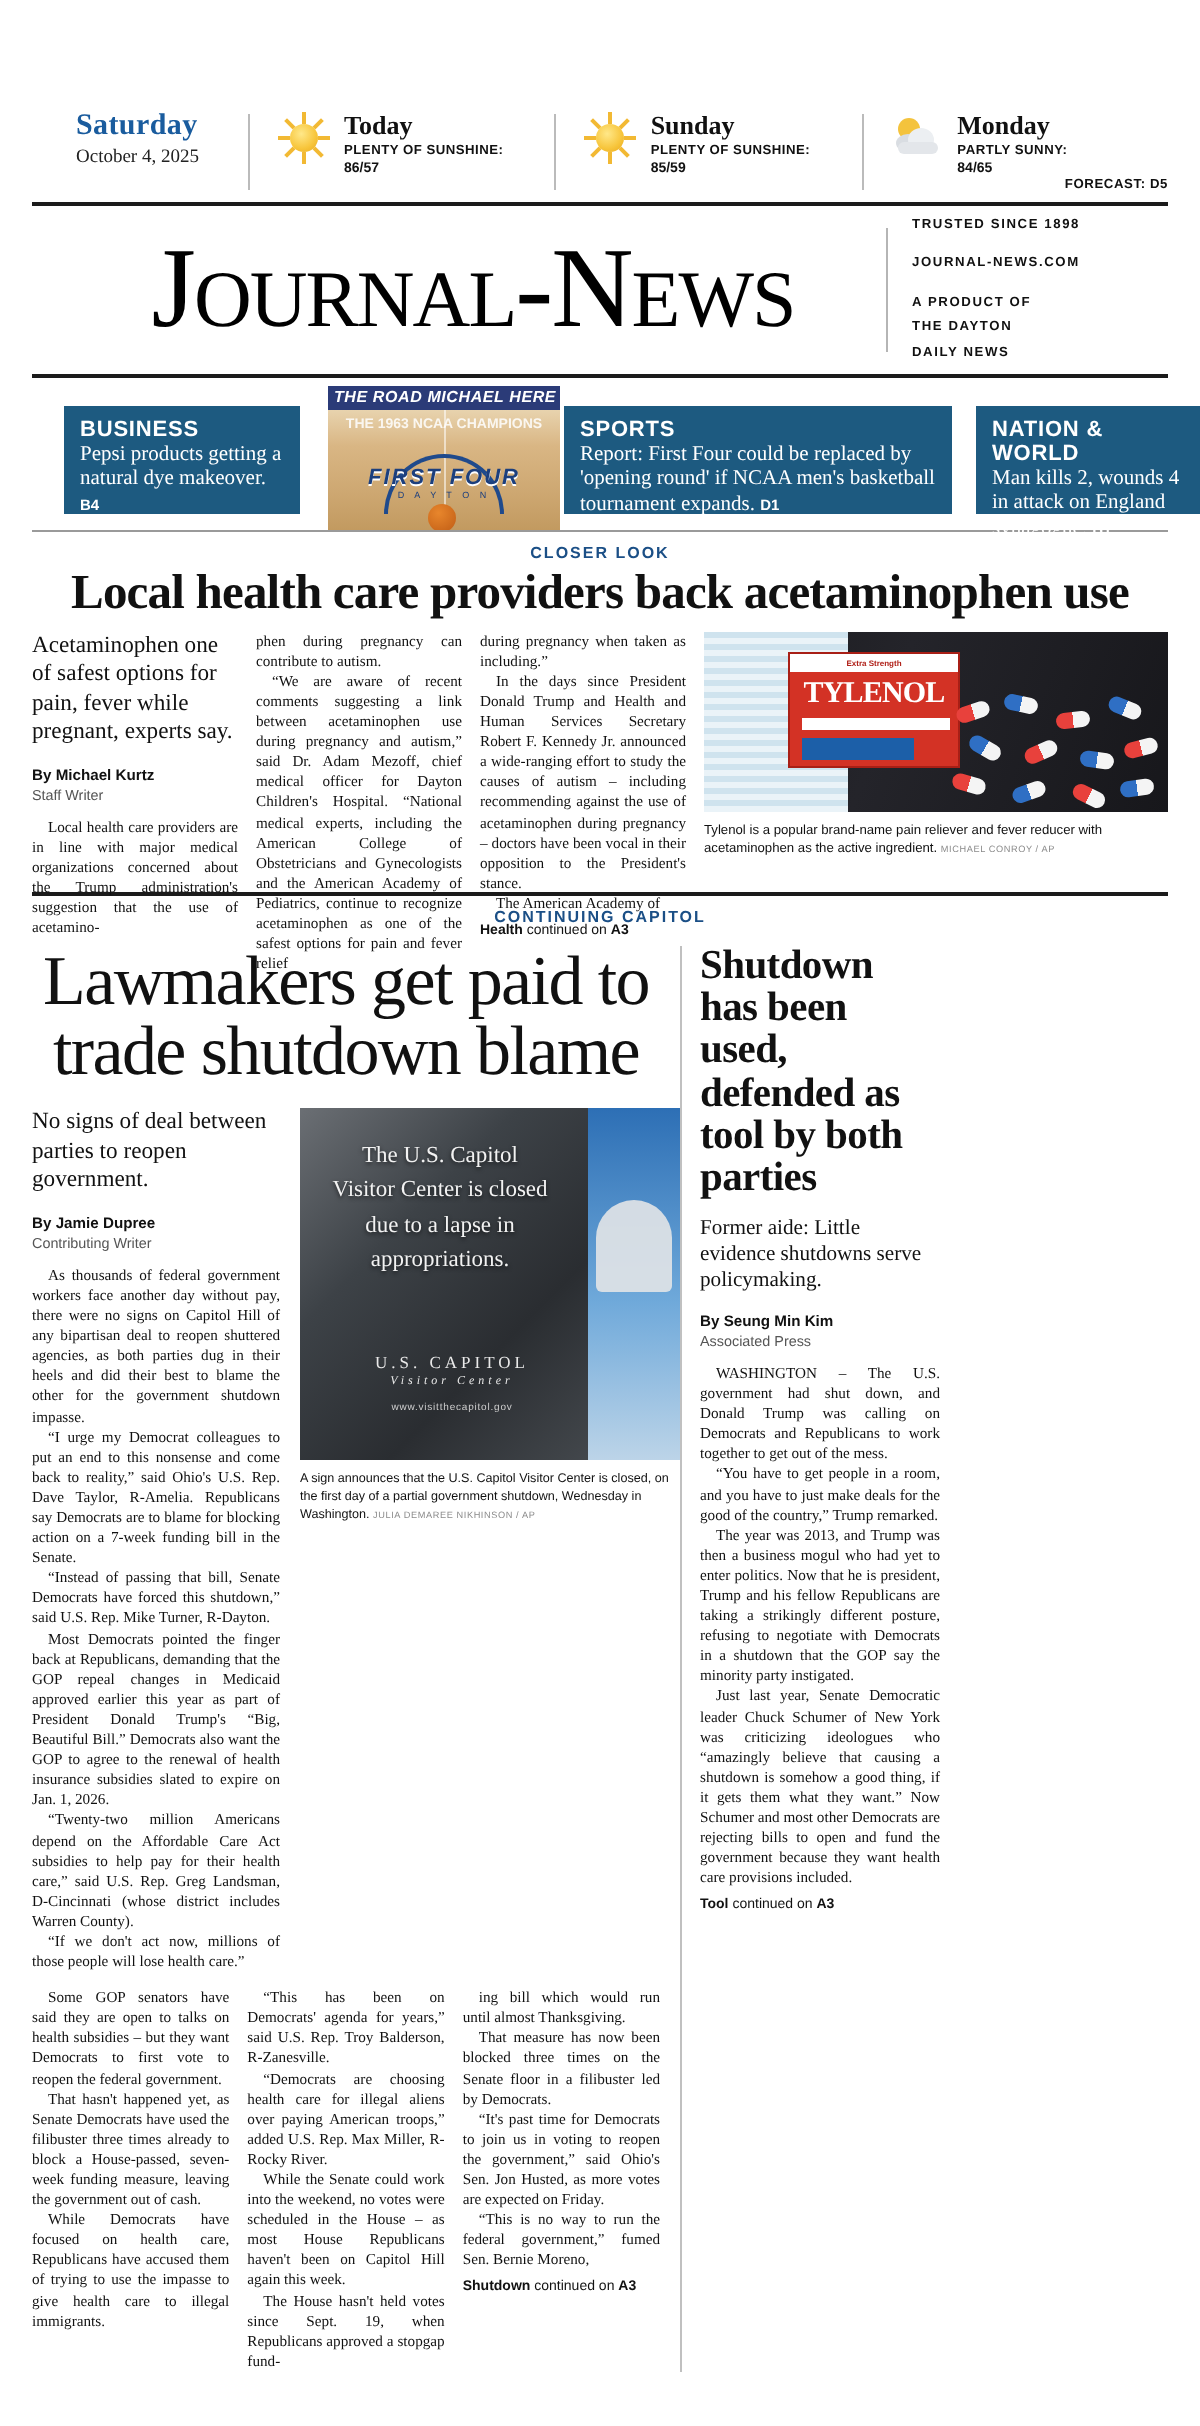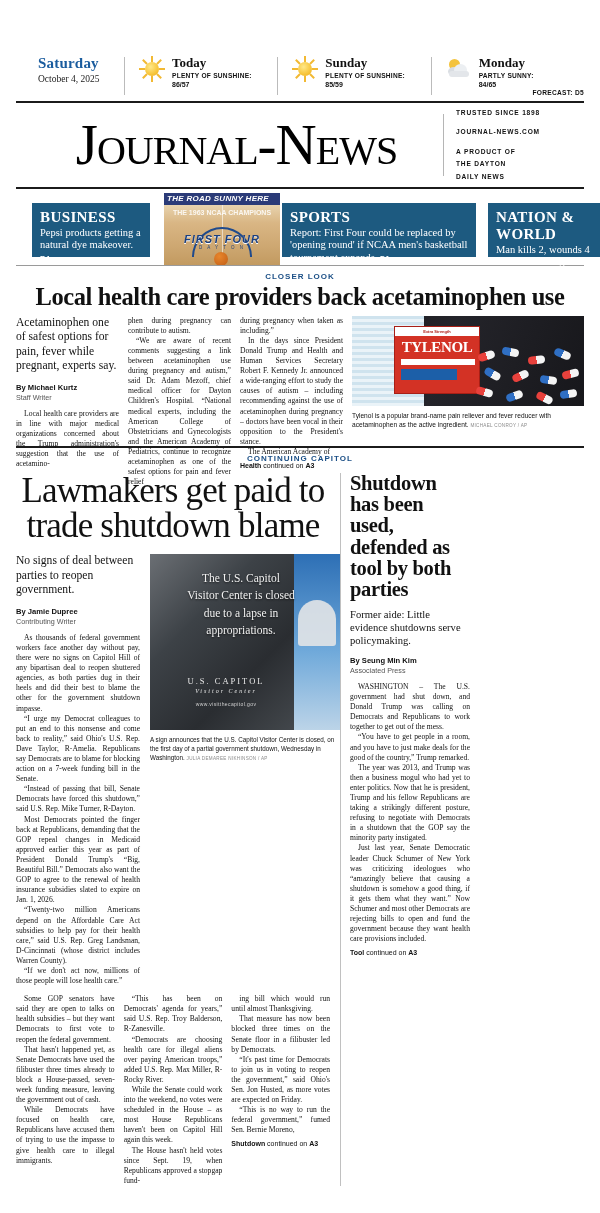--- a/index.html
+++ b/index.html
@@ -42,21 +42,21 @@
   
   .masthead { display:flex; align-items:center; padding:10px 0 6px 0; height:80px; }
   .logo { font-family:"Liberation Serif", serif; font-weight:normal; font-size:57px; letter-spacing:-1px; line-height:.95; color:#000; flex:1; text-align:center; padding-left:18px; font-variant:small-caps; }
   .mh-sep { width:1px; background:#b5b5b5; height:62px; margin:0 12px 0 4px; }
   .mh-meta { font-family:"Liberation Sans", sans-serif; font-size:6.6px; font-weight:bold; letter-spacing:.8px; width:128px; line-height:1.9; }
   .mh-meta .blk { margin-bottom:7px; }
 
   
   .teasers { position:relative; height:72px; margin-top:4px; }
   .tz { position:absolute; background:#1d5a80; color:#fff; padding:6px 8px 5px 8px; }
-  .tz .kicker { font-family:Liberation Serif, serif; font-weight:bold; font-size:15px; letter-spacing:.4px; margin-bottom:1px; }
+  .tz .kicker { font-family:Liberation Sans, sans-serif; font-weight:bold; font-size:11px; letter-spacing:.4px; margin-bottom:1px; }
   .tz .txt { font-family:"Liberation Serif", serif; font-size:10.5px; line-height:1.17; }
   .tz .pg { font-family:"Liberation Sans", sans-serif; font-weight:bold; font-size:7.5px; }
   .tz1 { left:16px; top:10px; width:118px; height:54px; }
   .tz2 { left:266px; top:10px; width:194px; height:54px; }
   .tz3 { left:472px; top:10px; width:112px; height:54px; }
   .firstfour { position:absolute; left:148px; top:0px; width:116px; height:72px; overflow:hidden;
      background:linear-gradient(180deg,#2c3e7a 0%,#2c3e7a 16%,#d8b382 17%,#cfa871 44%,#ffffff 46%,#1f4d8f 52%,#d2a565 60%,#c99a59 100%); }
   .ff-top { position:absolute; left:0; top:0; width:100%; height:12px; background:#2b3b78; color:#fff; font-family:"Liberation Sans", sans-serif; font-weight:bold; font-style:italic; font-size:8px; letter-spacing:.3px; padding-left:3px; line-height:12px; }
   .ff-court { position:absolute; left:0; top:12px; width:100%; height:60px; background:linear-gradient(180deg,#e8d3ae 0%,#d9b684 30%,#cda771 70%,#c29a60 100%); }
   .ff-lines { position:absolute; left:50%; top:12px; width:1px; height:60px; background:rgba(255,255,255,.55); }
@@ -78,21 +78,21 @@
   .body { font-family:"Liberation Serif", serif; font-size:7.6px; line-height:1.33; text-align:justify; }
   .body p { margin:0; text-indent:8px; }
   .body p.noind { text-indent:0; }
   .contd { font-family:"Liberation Sans", sans-serif; font-size:7px; margin-top:5px; }
   .contd b { font-weight:bold; }
   .cl-photo { width:232px; position:relative; }
   .photo-tyl { width:232px; height:90px; position:relative; overflow:hidden;
      background:linear-gradient(110deg,#1b1b1f 0%,#24242a 40%,#17171b 100%); }
   .tyl-stripes { position:absolute; left:0; top:0; width:72px; height:90px;
      background:repeating-linear-gradient(180deg,#cfe3ee 0px,#cfe3ee 3px,#eaf3f8 3px,#eaf3f8 6px); }
-  .tyl-box { position:absolute; left:42px; top:10px; width:86px; height:68px; background:#d33225; border:1px solid #a81f16; }
+  .tyl-box { position:absolute; left:42px; top:10px; width:86px; height:58px; background:#d33225; border:1px solid #a81f16; }
   .tyl-boxtop { position:absolute; left:0; top:0; width:100%; height:9px; background:#fff; font-family:"Liberation Sans", sans-serif; font-size:4px; color:#b02018; text-align:center; line-height:9px; font-weight:bold; }
   .tyl-word { position:absolute; left:0; top:12px; width:100%; text-align:center; font-family:"Liberation Serif", serif; font-weight:bold; font-size:15px; color:#fff; letter-spacing:-.4px; }
   .tyl-band { position:absolute; left:6px; top:32px; width:74px; height:6px; background:#fff; }
   .tyl-band2 { position:absolute; left:6px; top:42px; width:56px; height:11px; background:#1c5fa8; }
   .tyl-pills { position:absolute; right:0; top:30px; width:112px; height:60px; }
   .pill { position:absolute; width:17px; height:8px; border-radius:5px; }
   .cap { font-family:"Liberation Sans", sans-serif; font-size:6.6px; line-height:1.45; margin-top:5px; }
   .credit { font-family:"Liberation Sans", sans-serif; font-size:4.6px; color:#8b8b8b; letter-spacing:.3px; }
 
   
@@ -102,21 +102,21 @@
   .mg-vrule { width:1px; background:#c0c0c0; margin:0 9px 0 0; }
   .mg-right { width:120px; }
 
   .m-deck { font-family:"Liberation Serif", serif; font-size:11.6px; line-height:1.26; width:124px; }
   .m-top { display:flex; gap:10px; }
   .m-topright { width:190px; }
   .capphoto { width:190px; height:176px; position:relative; overflow:hidden;
      background:linear-gradient(135deg,#6b6f74 0%,#3d4247 30%,#2a2d31 60%,#4e5358 100%); }
   .cp-sky { position:absolute; right:0; top:0; width:46px; height:176px; background:linear-gradient(180deg,#2d6fb5 0%,#6fa9da 55%,#bcd4e8 100%); }
   .cp-dome { position:absolute; right:4px; top:46px; width:38px; height:46px; background:#dfe3e6; border-radius:19px 19px 3px 3px; opacity:.92; }
-  .cp-sign { position:absolute; left:21px; top:16px; width:140px; text-align:center; color:#f2f2f2; font-family:"Liberation Serif", serif; font-size:11.5px; line-height:1.5; text-shadow:0 1px 2px rgba(0,0,0,.65); }
+  .cp-sign { position:absolute; left:0; top:16px; width:140px; text-align:center; color:#f2f2f2; font-family:"Liberation Serif", serif; font-size:11.5px; line-height:1.5; text-shadow:0 1px 2px rgba(0,0,0,.65); }
   .cp-mark { position:absolute; left:6px; top:122px; width:140px; text-align:center; color:#e9e9e9; }
   .cp-mark .m1 { font-family:"Liberation Serif", serif; font-size:8.5px; letter-spacing:2px; }
   .cp-mark .m2 { font-family:"Liberation Serif", serif; font-style:italic; font-size:6px; letter-spacing:2px; margin-top:2px; }
   .cp-mark .m3 { font-family:"Liberation Sans", sans-serif; font-size:5px; letter-spacing:.4px; margin-top:7px; color:#cfcfcf; }
   .m-cap { font-family:"Liberation Sans", sans-serif; font-size:6.3px; line-height:1.45; margin-top:5px; }
 
   .cols3 { display:flex; gap:9px; margin-top:8px; }
   .cols3 > div { width:102px; }
 
   .r-head { font-family:"Liberation Serif", serif; font-weight:bold; font-size:20.5px; line-height:1.04; letter-spacing:-.3px; }
@@ -205,21 +205,21 @@
   <div class="teasers">
     <div class="tz tz1">
       <div class="kicker">BUSINESS</div>
       <div class="txt"><span>Pepsi products getting a natural dye makeover.</span> <span class="pg">B4</span></div>
     </div>
 
     <div class="firstfour">
       <div class="ff-court"></div>
       <div class="ff-lines"></div>
       <div class="ff-arc"></div>
-      <div class="ff-top">THE ROAD SUNNY HERE</div>
+      <div class="ff-top">THE ROAD MICHAEL HERE</div>
       <div class="ff-hdr">THE 1963 NCAA CHAMPIONS</div>
       <div class="ff-word">FIRST FOUR</div>
       <div class="ff-sub">D A Y T O N</div>
       <div class="ff-ball"></div>
     </div>
 
     <div class="tz tz2">
       <div class="kicker">SPORTS</div>
       <div class="txt"><span>Report: First Four could be replaced by 'opening round' if NCAA men's basketball tournament expands.</span> <span class="pg">D1</span></div>
     </div>

